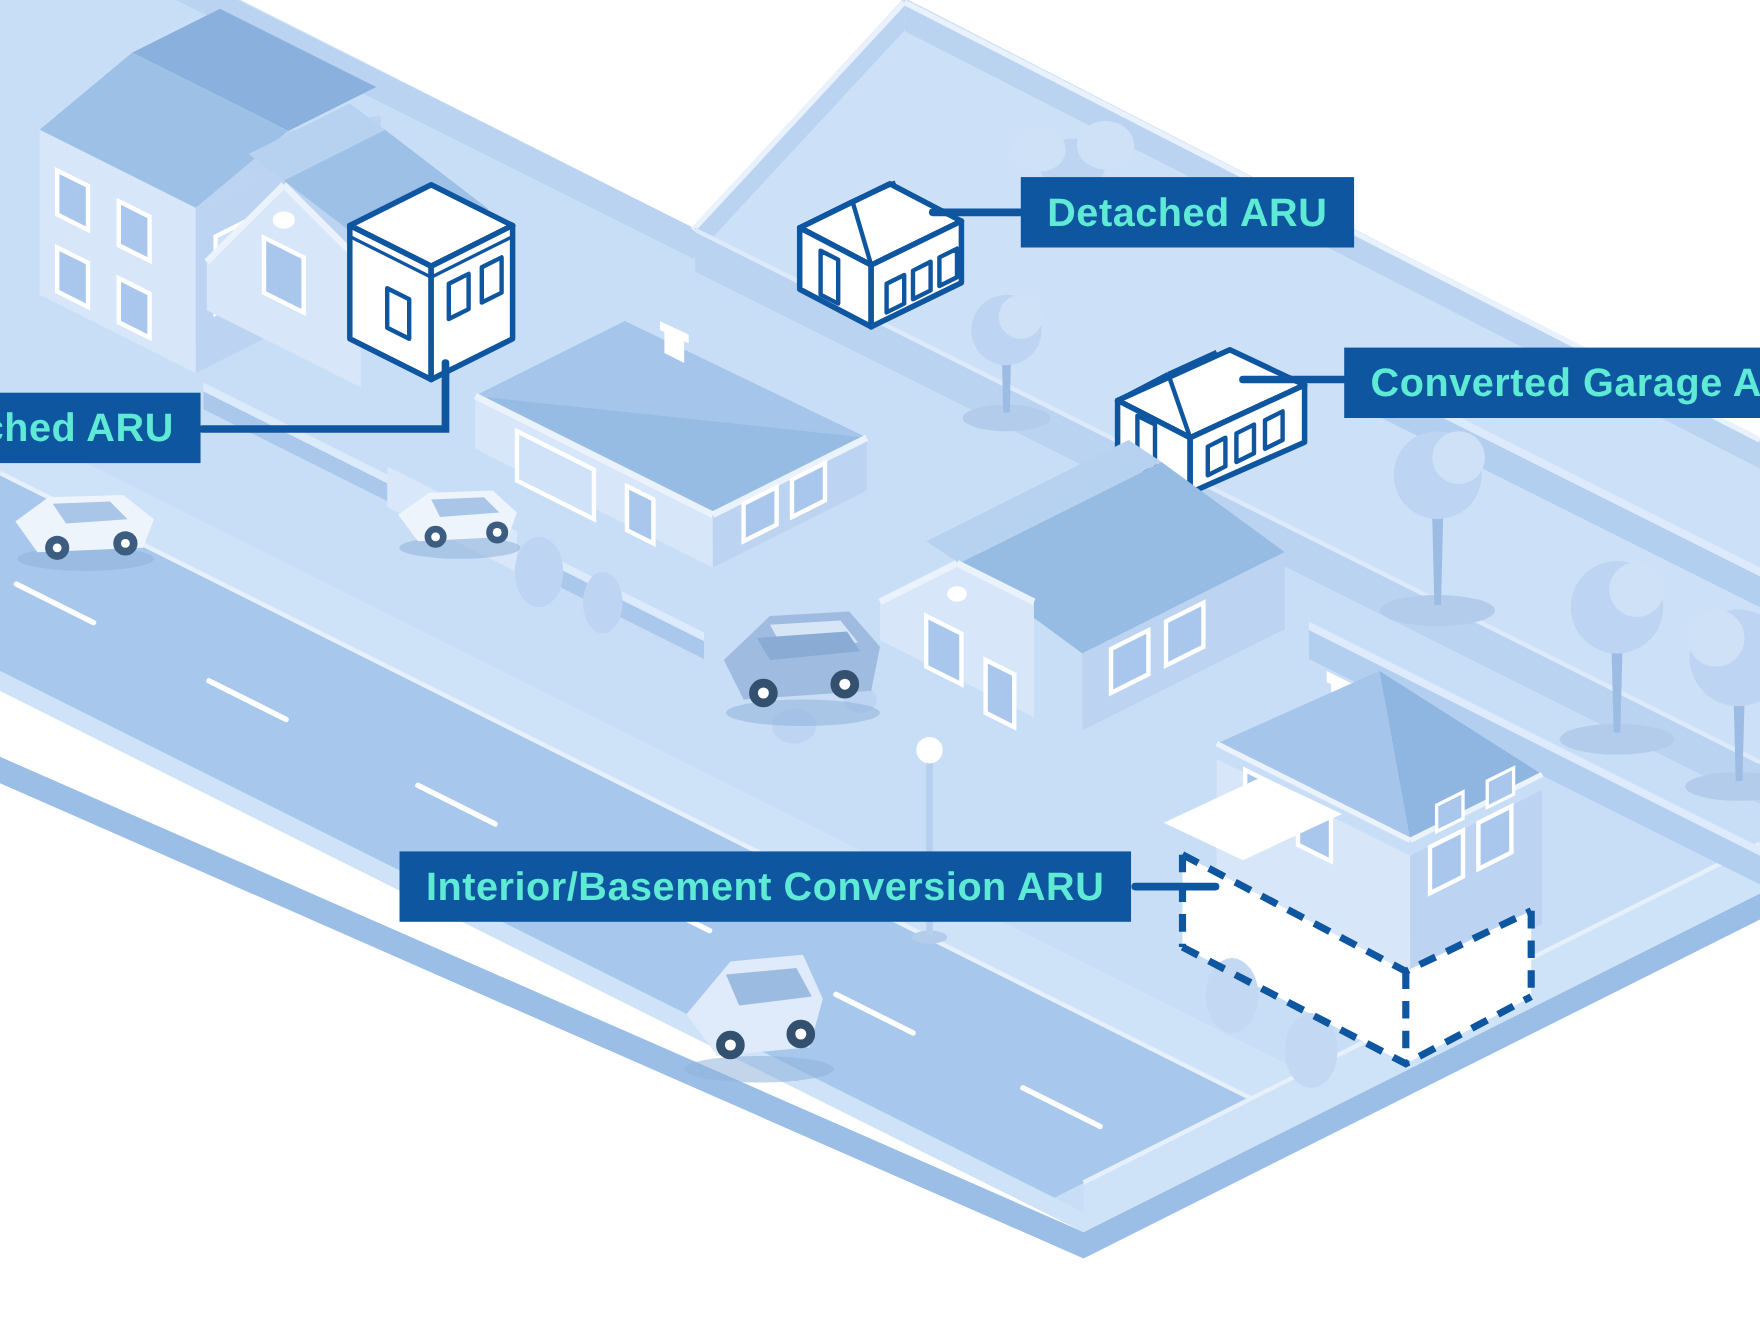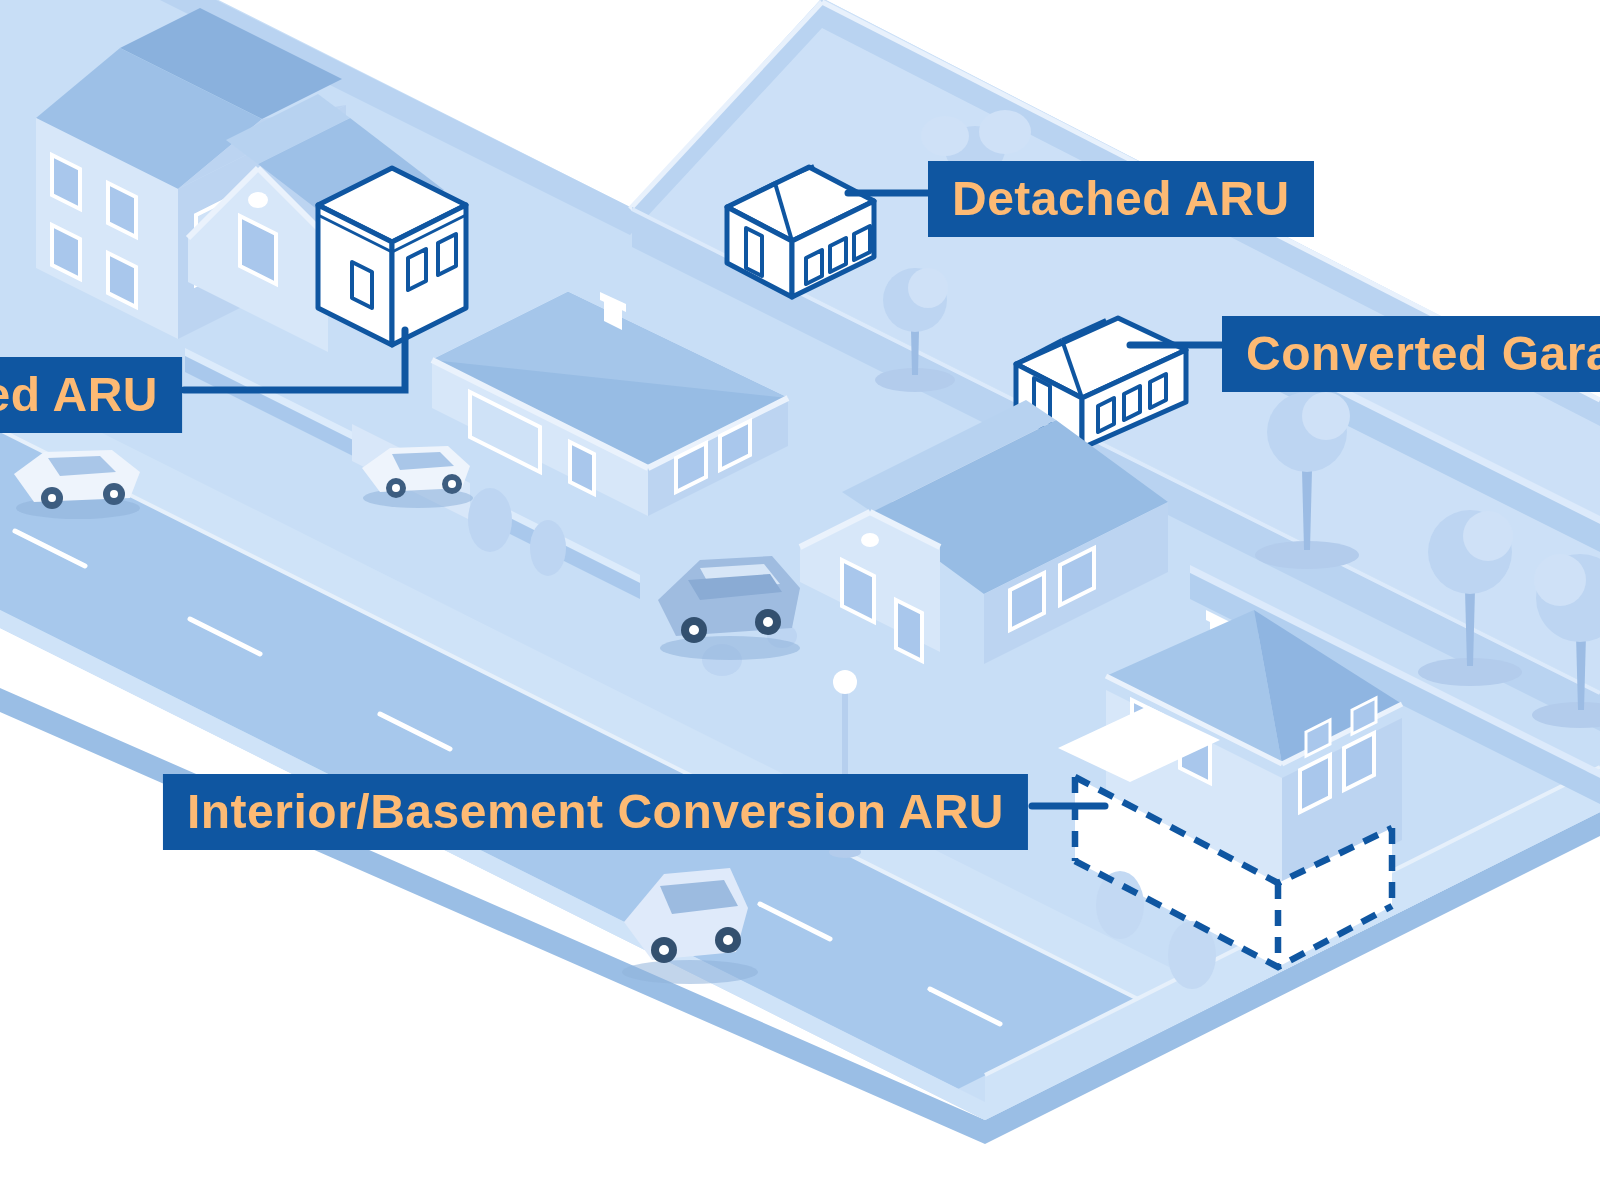--- a/index.html
+++ b/index.html
@@ -3,23 +3,23 @@
 <meta charset="utf-8">
 <style>
   html,body{margin:0;padding:0;}
   body{width:1600px;height:1200px;overflow:hidden;background:#ffffff;
        font-family:"Liberation Sans", sans-serif;}
   .stage{position:relative;width:1600px;height:1200px;overflow:hidden;background:#ffffff;}
   .stage svg{position:absolute;left:0;top:0;}
   .aru-label{
     position:absolute;
     background:#0f56a1;
-    color:#fdba74;
+    color:#5eead4;
     font-weight:bold;
-    font-size:48px;
+    font-size:36px;
     line-height:1;
     padding:14px 24px;
     white-space:nowrap;
     letter-spacing:0.5px;
   }
   #lbl-attached{left:182px;top:357px;transform:translateX(-100%);}
   #lbl-detached{left:928px;top:161px;}
   #lbl-converted{left:1222px;top:316px;}
   #lbl-interior{left:1028px;top:774px;transform:translateX(-100%);}
 </style>

